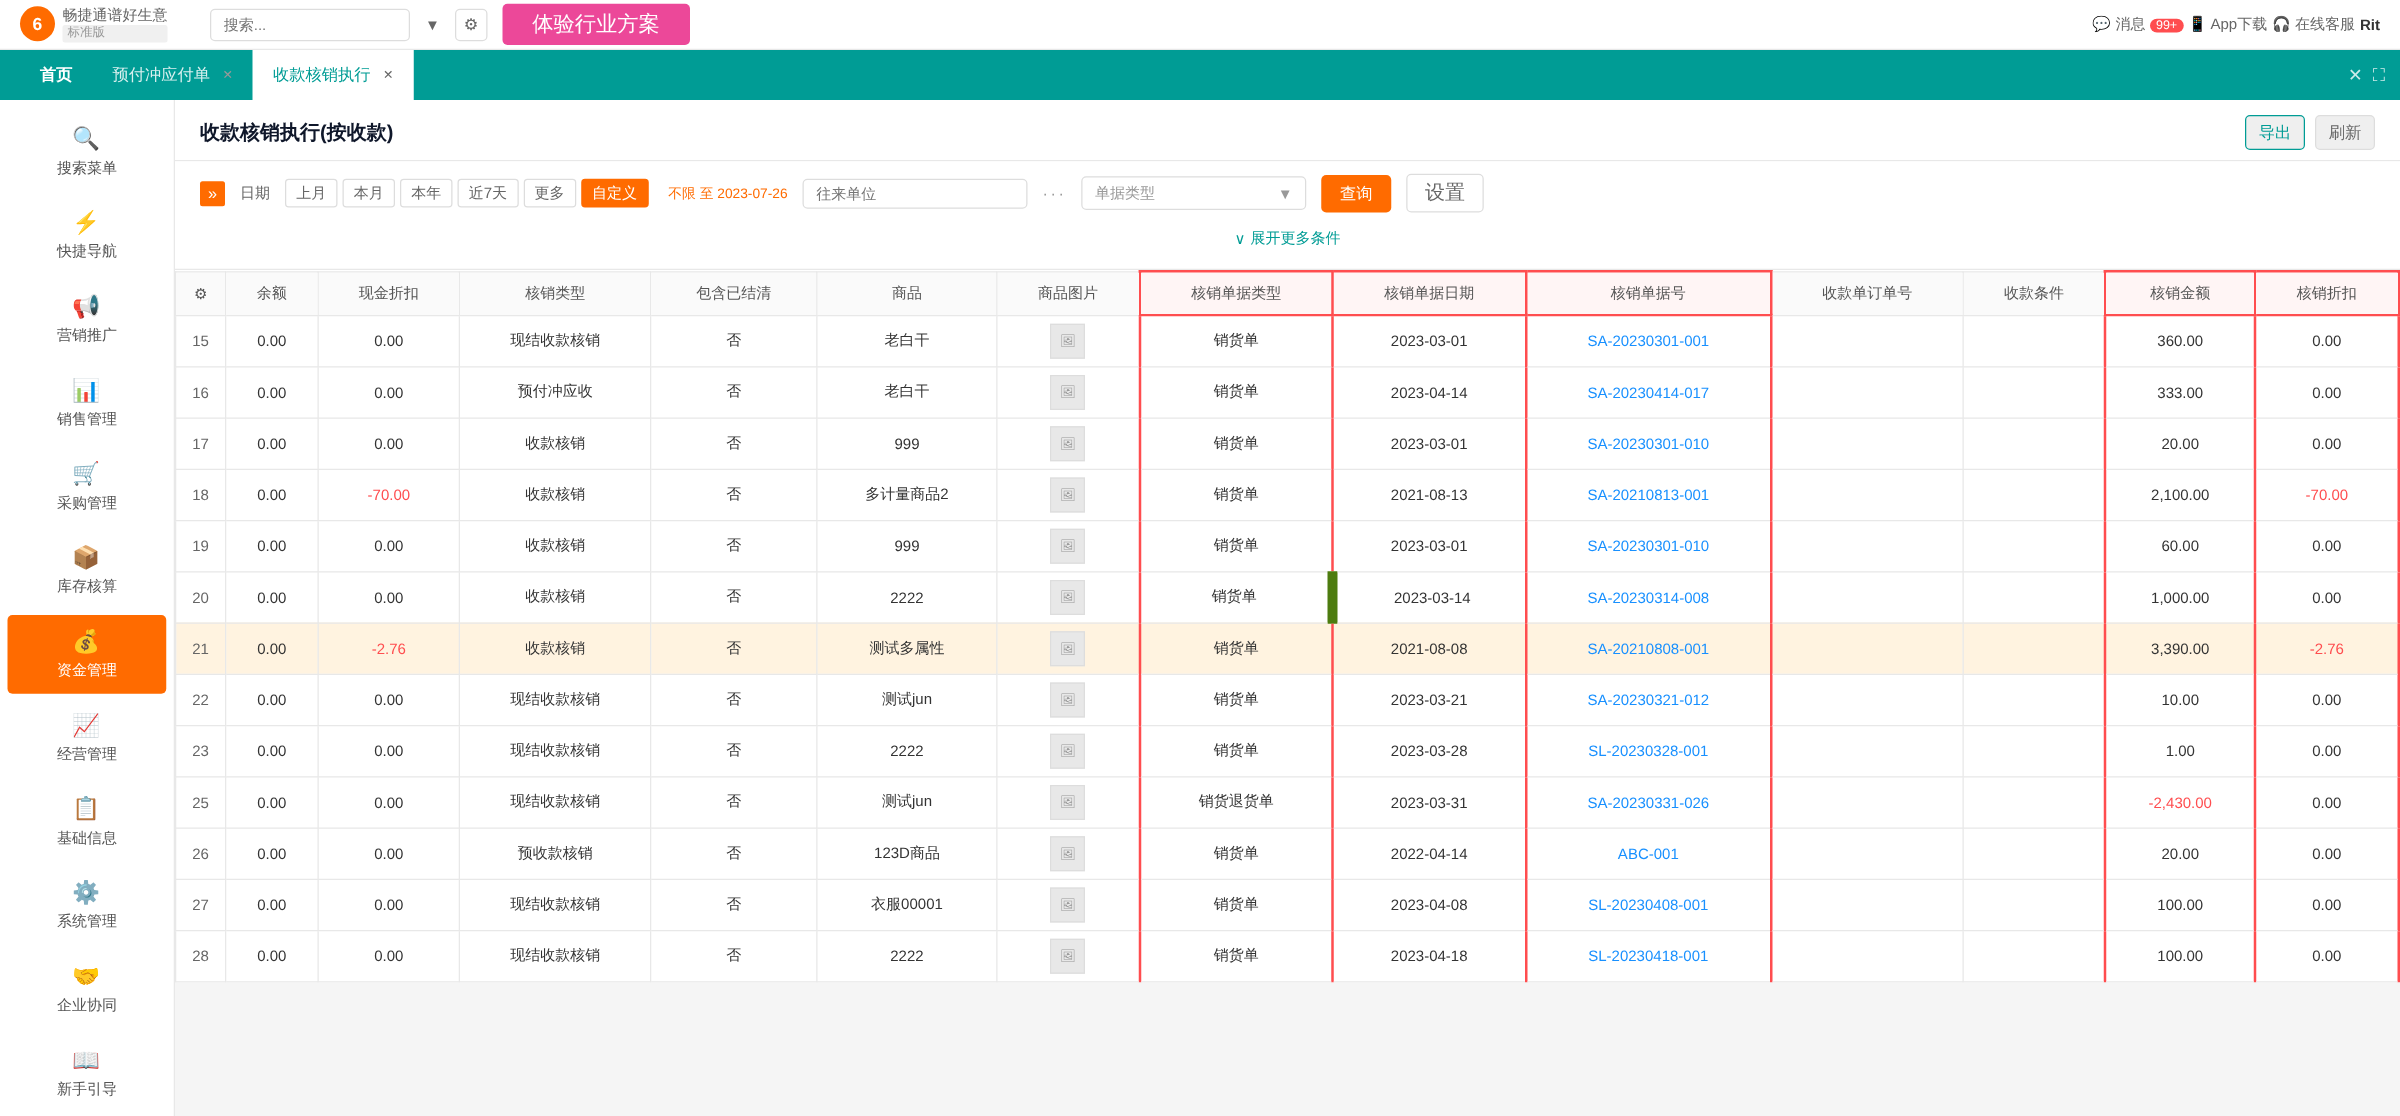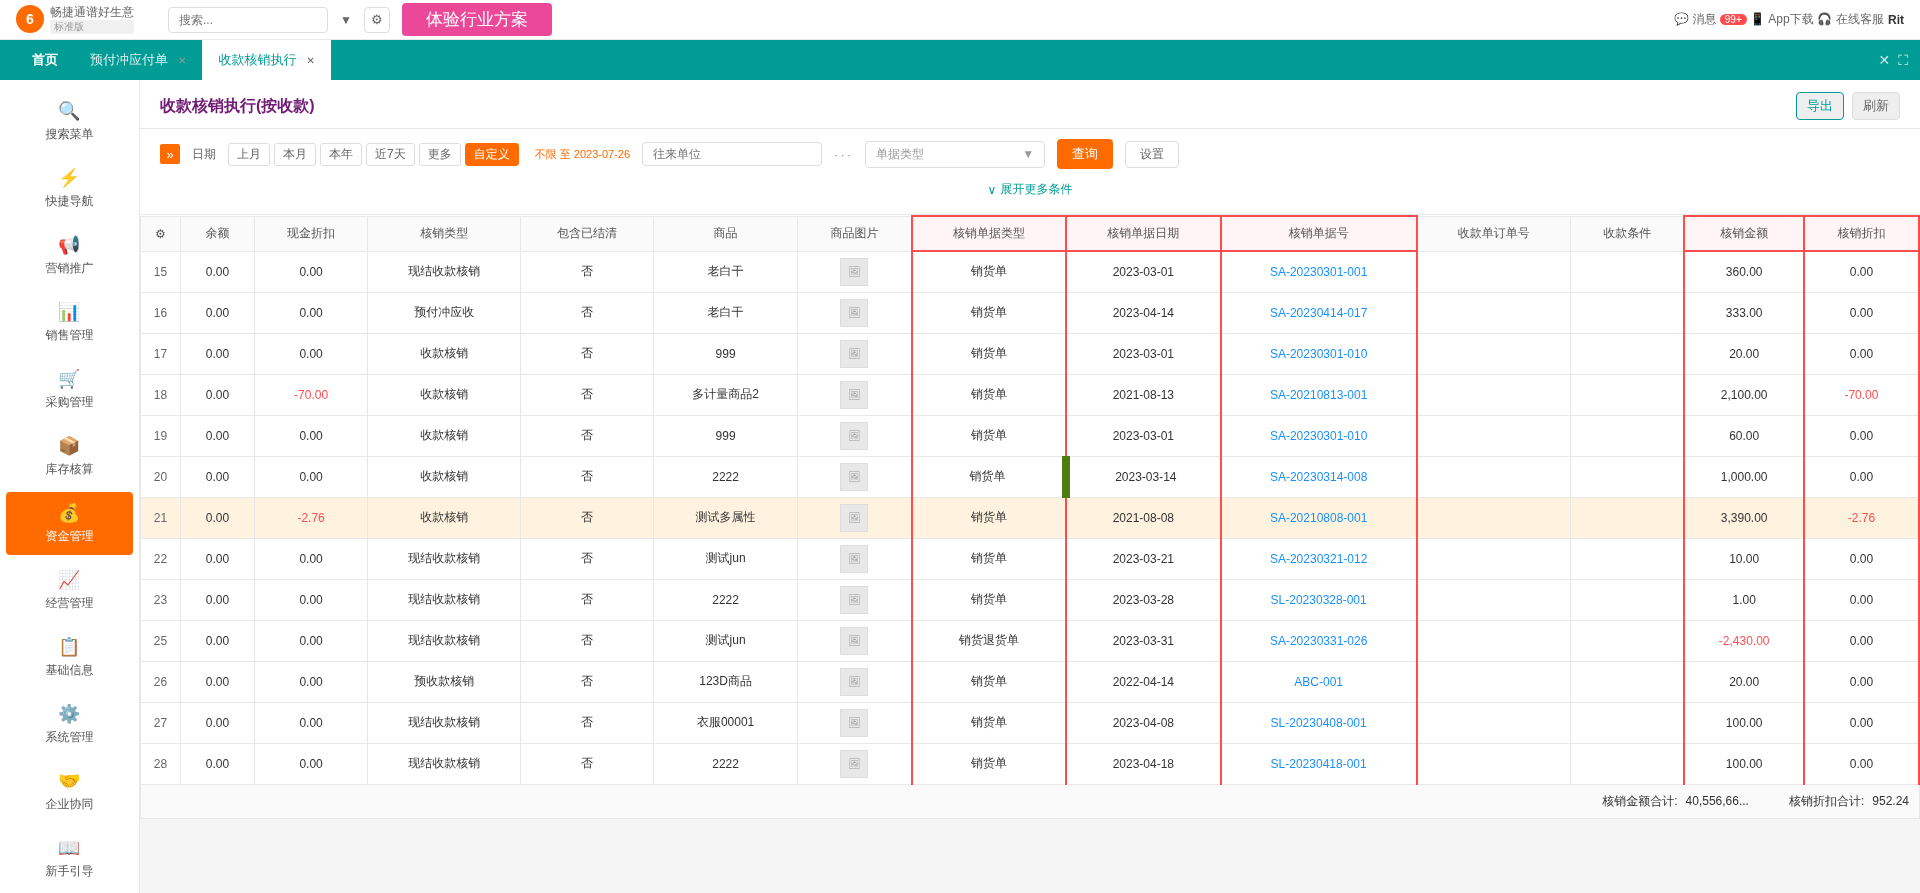--- a/index.html
+++ b/index.html
@@ -30,38 +30,38 @@
     
     .layout { display: flex; height: calc(893px - 80px); }
     .sidebar { width: 140px; background: #fff; border-right: 1px solid #e8e8e8; display: flex; flex-direction: column; padding-top: 8px; }
     .sidebar-item { display: flex; flex-direction: column; align-items: center; padding: 10px 8px; cursor: pointer; color: #555; gap: 4px; font-size: 12px; border-radius: 4px; margin: 2px 6px; }
     .sidebar-item.active { background: #ff6b00; color: #fff; }
     .sidebar-icon { font-size: 18px; }
 
     
     .main-content { flex: 1; background: #f5f5f5; display: flex; flex-direction: column; overflow: hidden; }
     .page-header { background: #fff; padding: 12px 20px 8px; border-bottom: 1px solid #e8e8e8; display: flex; align-items: center; justify-content: space-between; }
-    .page-title { font-size: 16px; font-weight: bold; color: #701a75; }
+    .page-title { font-size: 16px; font-weight: bold; color: #0f172a; }
     .header-actions { display: flex; gap: 8px; }
     .btn-export { display: flex; align-items: center; gap: 4px; color: #009c95; cursor: pointer; font-size: 13px; border: 1px solid #009c95; padding: 4px 10px; border-radius: 4px; }
     .btn-refresh { display: flex; align-items: center; gap: 4px; color: #666; cursor: pointer; font-size: 13px; border: 1px solid #ddd; padding: 4px 10px; border-radius: 4px; }
 
     
     .filter-bar { background: #fff; padding: 10px 20px; border-bottom: 1px solid #e8e8e8; }
     .filter-row { display: flex; align-items: center; gap: 12px; flex-wrap: wrap; }
     .filter-label { color: #666; font-size: 12px; }
     .filter-date-btns { display: flex; gap: 4px; }
     .filter-date-btn { padding: 2px 8px; border: 1px solid #ddd; border-radius: 3px; cursor: pointer; font-size: 12px; color: #666; background: #fff; }
     .filter-date-btn.custom { background: #ff6b00; color: #fff; border-color: #ff6b00; }
     .filter-date-range { color: #ff6b00; font-size: 11px; margin-left: 4px; }
     .filter-input { border: 1px solid #ddd; border-radius: 4px; padding: 4px 10px; font-size: 12px; width: 180px; color: #999; }
     .filter-dots { color: #999; letter-spacing: 2px; }
     .filter-select { border: 1px solid #ddd; border-radius: 4px; padding: 4px 10px; font-size: 12px; width: 180px; color: #999; display: flex; align-items: center; justify-content: space-between; }
     .btn-query { background: #ff6b00; color: #fff; border: none; padding: 6px 15px; border-radius: 4px; cursor: pointer; font-size: 13px; }
-    .btn-settings { background: #fff; color: #666; border: 1px solid #ddd; padding: 4px 14px; border-radius: 4px; cursor: pointer; font-size: 12px; }
+    .btn-settings { background: #fff; color: #666; border: 1px solid #ddd; padding: 4px 14px; border-radius: 4px; cursor: pointer; font-size: 16px; }
     .expand-more { display: flex; align-items: center; gap: 4px; color: #009c95; cursor: pointer; font-size: 12px; padding: 6px 0; }
     .data-table { width: 100%; border-collapse: collapse; background: #fff; margin-top: 0; font-size: 12px; }
     .data-table thead th { background: #fafafa; border: 1px solid #e8e8e8; padding: 8px 10px; text-align: center; font-weight: 500; color: #555; white-space: nowrap; position: sticky; top: 0; z-index: 2; }
     .data-table tbody td { border: 1px solid #e8e8e8; padding: 6px 10px; text-align: center; white-space: nowrap; }
     .data-table tbody tr.highlighted { background: #fff3e0; }
     .link-text { color: #1890ff; cursor: pointer; }
 
     .table-footer { background: #fafafa; border: 1px solid #e8e8e8; border-top: none; padding: 8px 10px; display: flex; justify-content: flex-end; gap: 40px; font-size: 12px; color: #333; }
     .footer-item { display: flex; align-items: center; gap: 8px; }
 
@@ -463,25 +463,15 @@
       <td style="border-left:2px solid #ff4d4f;border-right:2px solid #ff4d4f;">销货单</td>
       <td style="border-left:2px solid #ff4d4f;border-right:2px solid #ff4d4f;">2023-04-18</td>
       <td style="border-left:2px solid #ff4d4f;border-right:2px solid #ff4d4f;"><span class="link-text">SL-20230418-001</span></td>
       <td></td>
       <td></td>
       <td style="border-left:2px solid #ff4d4f;border-right:2px solid #ff4d4f;">100.00</td>
       <td style="border-left:2px solid #ff4d4f;border-right:2px solid #ff4d4f;">0.00</td>
     </tr>
           </tbody>
       </table>
-      <div class="table-footer">
-        <div class="footer-item">
-          <span>核销金额合计:</span>
-          <span>40,556,66...</span>
-        </div>
-        <div class="footer-item">
-          <span>核销折扣合计:</span>
-          <span>952.24</span>
-        </div>
-      </div>
     </div>
   </div>
 </div>
 
 </body></html>

